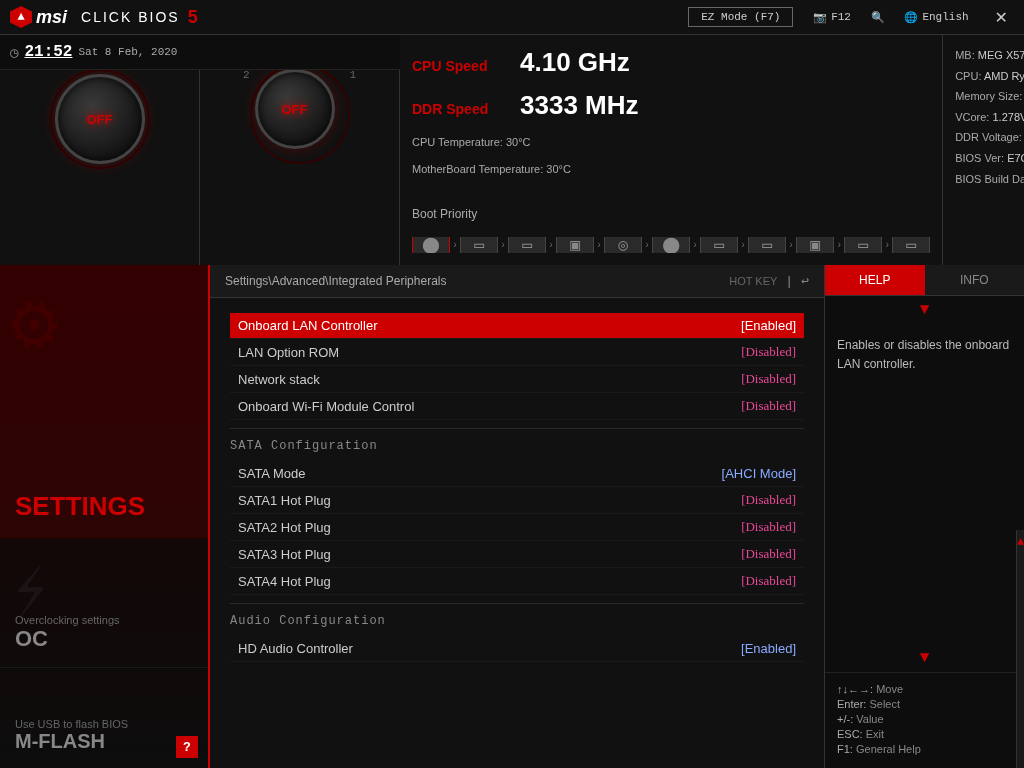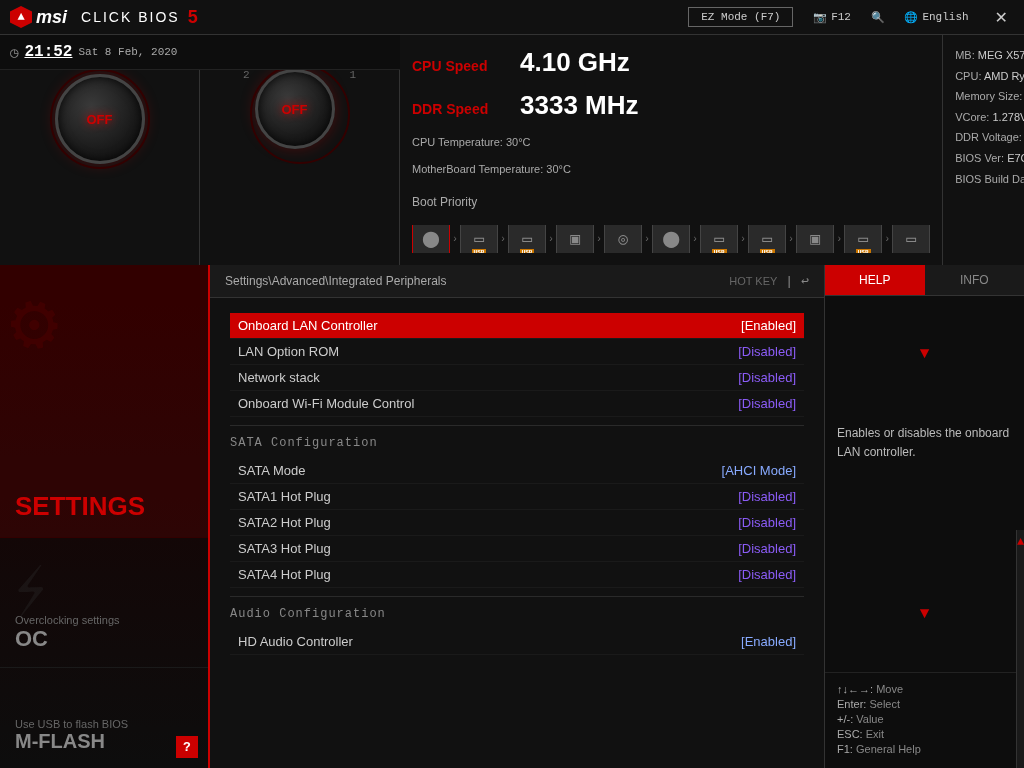--- a/index.html
+++ b/index.html
@@ -257,21 +257,21 @@
     .temp-row {
       color: #aaa;
       font-size: 11px;
       font-family: Arial, sans-serif;
       margin-top: 3px;
     }
     .boot-priority-label {
       color: #aaa;
       font-size: 12px;
       font-family: Arial, sans-serif;
-      margin-top: 8px;
+      margin-top: 20px;
       margin-bottom: 4px;
     }
     .boot-devices {
       display: flex;
       align-items: center;
       gap: 2px;
       flex-wrap: nowrap;
       overflow: hidden;
     }
     .boot-device {
@@ -524,32 +524,32 @@
     .settings-row.selected .setting-name {
       color: white;
     }
     .setting-value {
       color: #88aaff;
     }
     .setting-value.enabled {
       color: #88aaff;
     }
     .setting-value.disabled {
-      color: #8b5cf6;
+      color: #ec4899;
+      font-family: Liberation Serif, serif;
     }
 
     
     #right-panel {
       width: 200px;
       background: #0d0d0d;
       border-left: 1px solid #333;
       display: flex;
       flex-direction: column;
       flex-shrink: 0;
-      gap: 44px;
     }
     #help-info-tabs {
       display: flex;
       border-bottom: 1px solid #333;
     }
     .help-tab {
       flex: 1;
       padding: 8px;
       text-align: center;
       font-size: 12px;

